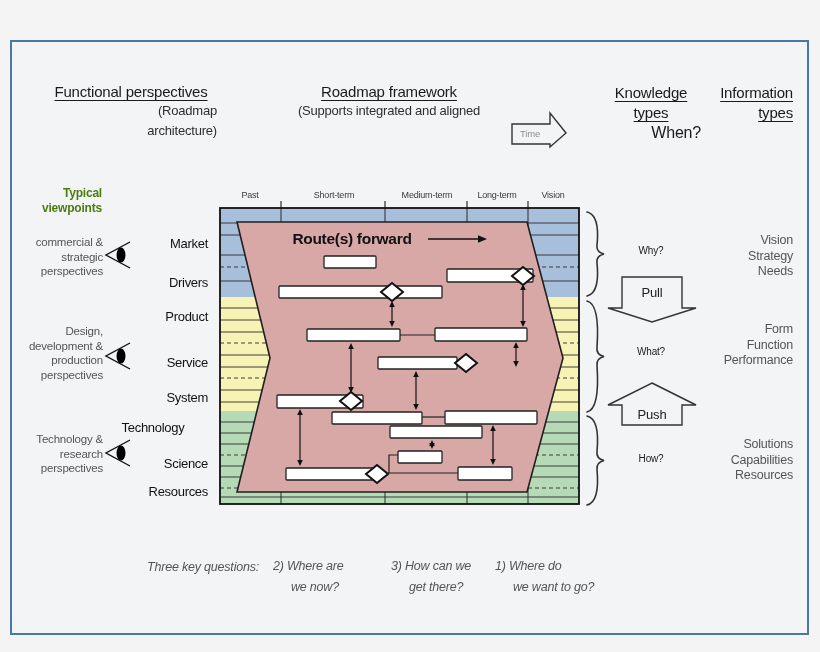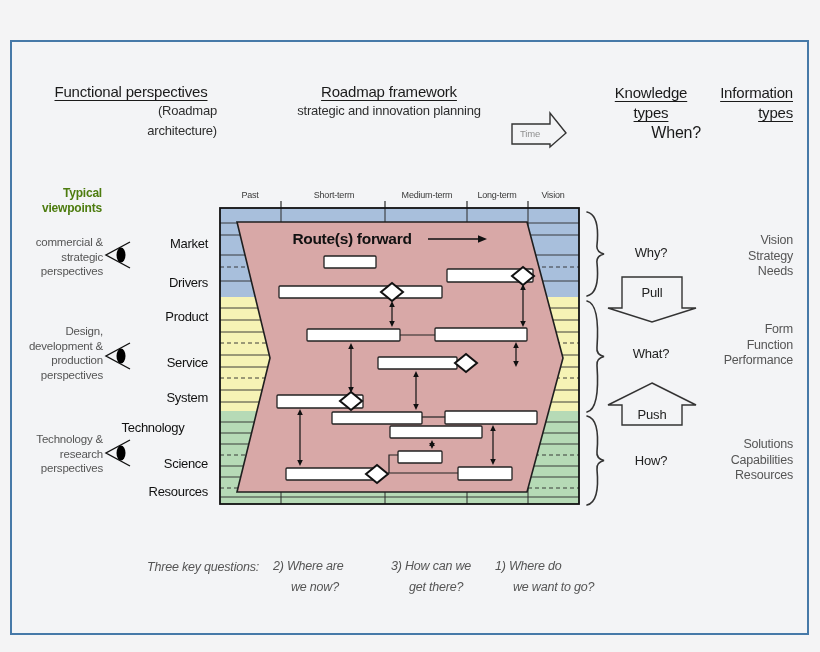--- a/index.html
+++ b/index.html
@@ -24,42 +24,42 @@
   .ul{text-decoration:underline;text-underline-offset:3px;text-decoration-thickness:1.3px;}
   .kblock{position:absolute;font-size:15px;line-height:20px;letter-spacing:-0.2px;color:#1a1a1a;}
   .kblock .q{font-size:16px;text-decoration:none;text-align:right;}
   .vp-title{position:absolute;left:20px;top:186px;width:82px;text-align:right;
     font-size:12px;font-weight:bold;color:#4d7c0f;line-height:15px;letter-spacing:-0.2px;}
   .persp{position:absolute;width:84px;left:19px;text-align:right;
     font-size:11.5px;color:#555;line-height:14.5px;letter-spacing:-0.2px;}
   .rowlab{position:absolute;left:98px;width:110px;text-align:right;
     font-size:13px;color:#111;letter-spacing:-0.3px;}
   .qword{position:absolute;left:611px;width:80px;text-align:center;
-    font-size:13px;color:#222;letter-spacing:-0.2px;}
+    font-size:10px;color:#222;letter-spacing:-0.2px;}
   .rinfo{position:absolute;left:663px;width:130px;text-align:right;
     font-size:12.5px;color:#555;line-height:15.5px;letter-spacing:-0.2px;}
   .fq{position:absolute;font-size:12.5px;font-style:italic;color:#555;
     line-height:21px;letter-spacing:-0.2px;}
   .fq .l2{padding-left:18px;}
   svg{position:absolute;overflow:visible;}
 </style>
 </head>
 <body>
 
 <div class="frame"></div>
 
 <div class="h-title" style="left:31px;top:83px;width:200px;">Functional perspectives</div>
 <div class="h-sub right" style="left:37px;top:101px;width:180px;">
   <div>(Roadmap</div>
   <div>architecture)</div>
 </div>
 
 <div class="h-title" style="left:289px;top:83px;width:200px;">Roadmap framework</div>
 <div class="h-sub center" style="left:279px;top:101px;width:220px;">
-  <div>strategic and innovation planning</div>
+  <div>(Supports integrated and aligned</div>
 </div>
 
 <div class="kblock center" style="left:601px;top:83px;width:100px;">
   <div class="ul">Knowledge</div>
   <div class="ul">types</div>
   <div class="q">When?</div>
 </div>
 
 <div class="kblock right" style="left:693px;top:83px;width:100px;">
   <div class="ul">Information</div>

